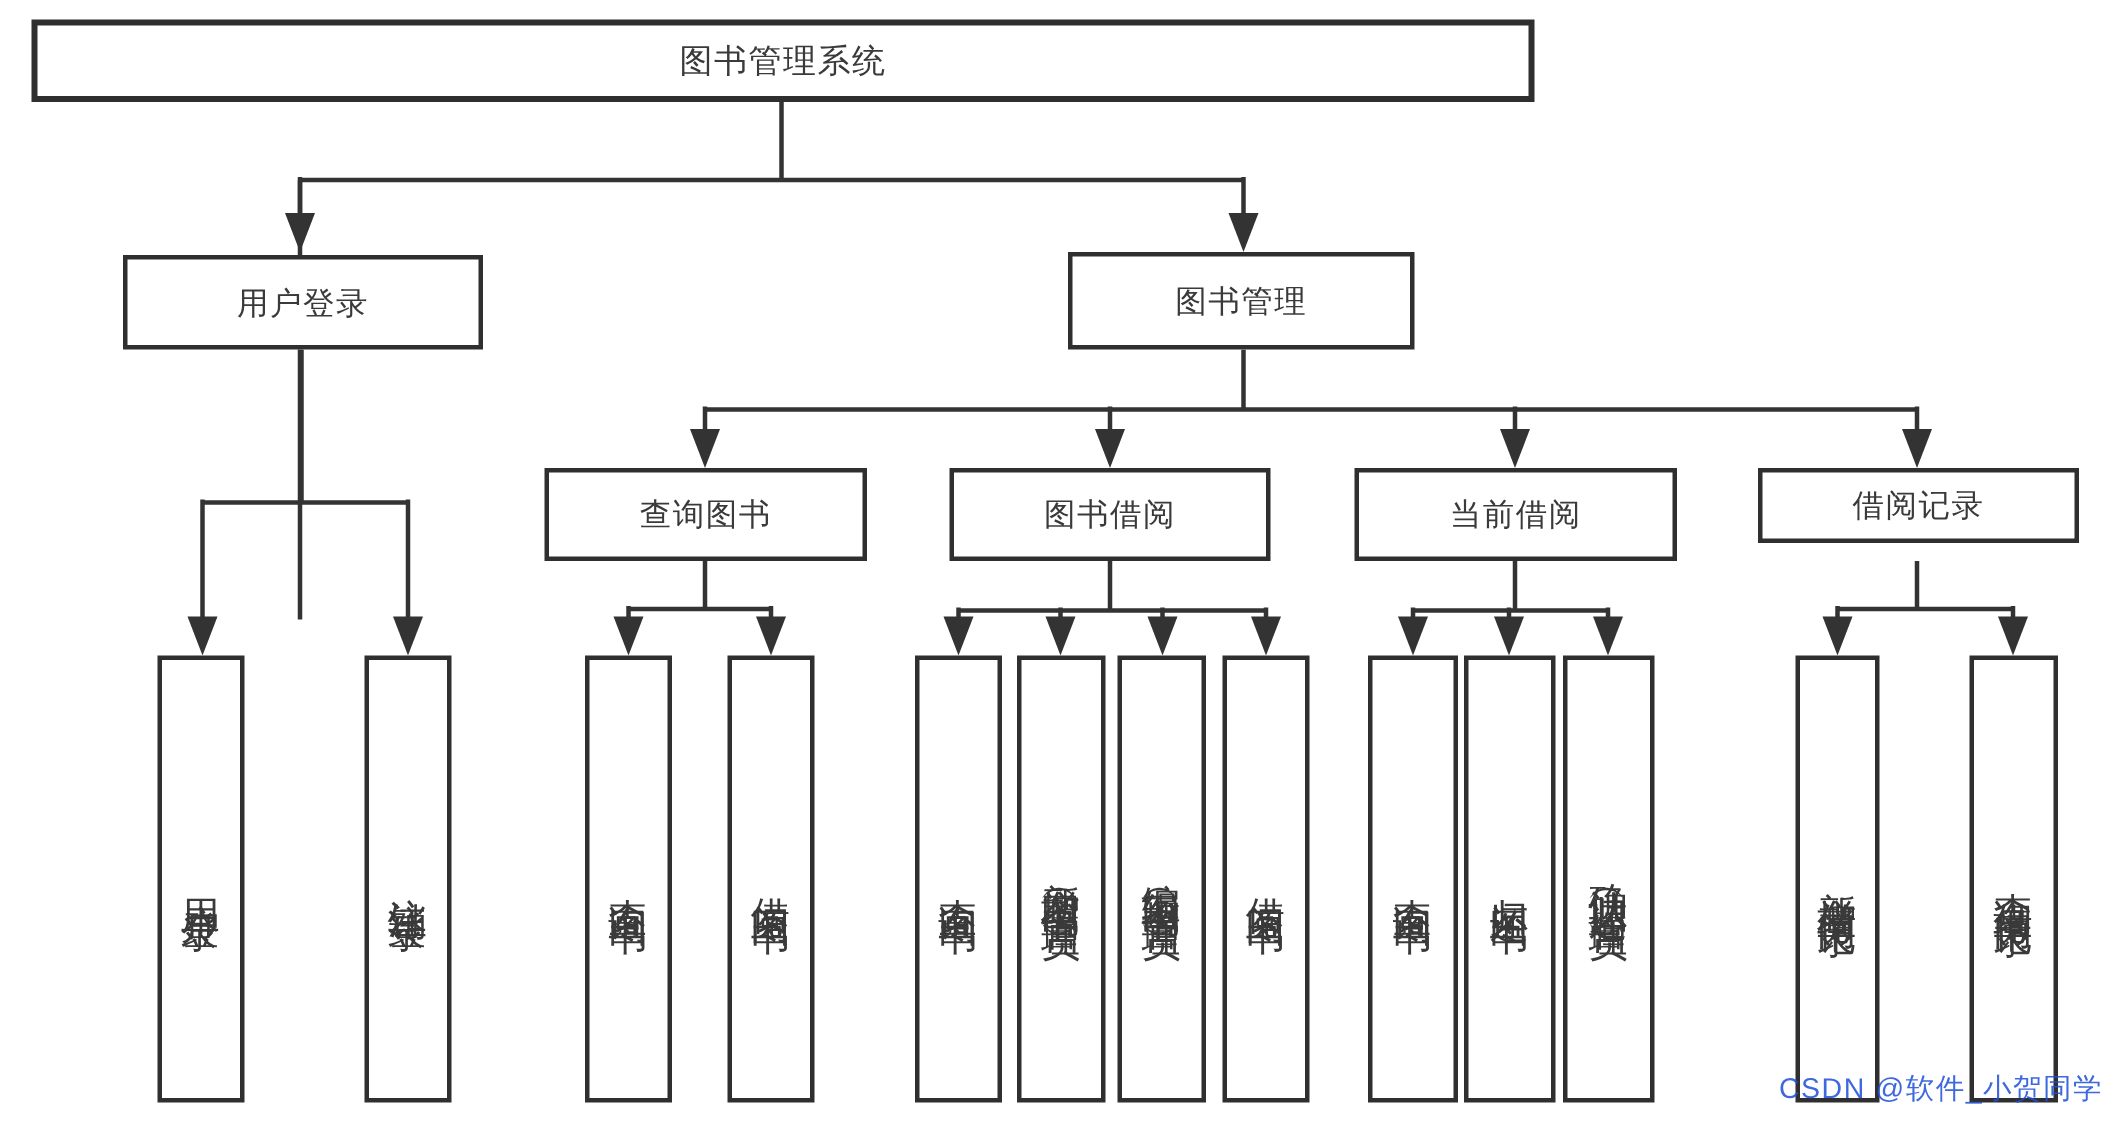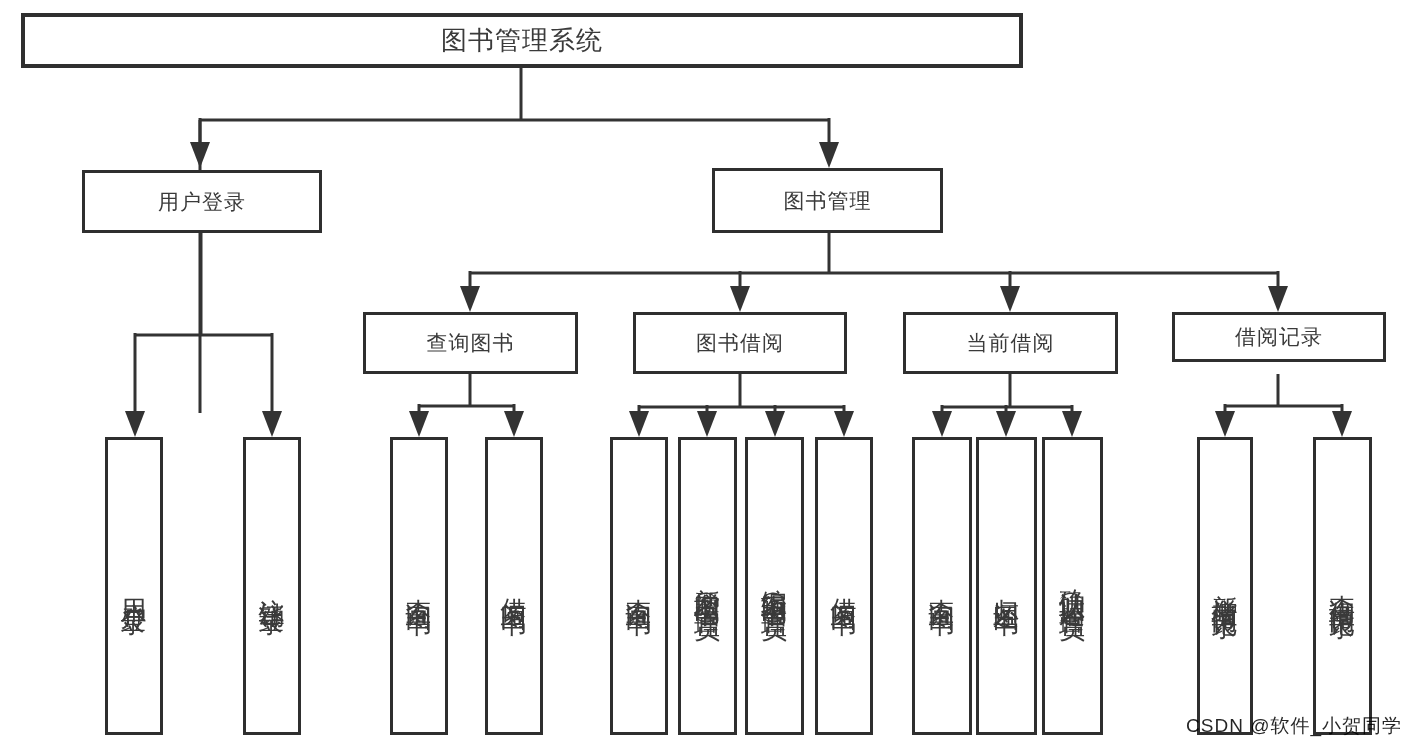--- a/index.html
+++ b/index.html
@@ -31,21 +31,21 @@
     align-items: center;
     justify-content: center;
     z-index: 2;
     font-size: 21px;
     letter-spacing: 1px;
     color: #3a3a3a;
     white-space: nowrap;
   }
   .node.root {
     border-width: 4px;
-    font-size: 26px;
+    font-size: 22px;
   }
   .leaf {
     position: absolute;
     box-sizing: border-box;
     background: #ffffff;
     border: 3px solid #2f2f2f;
     top: 437px;
     height: 298px;
     display: flex;
     align-items: center;
@@ -60,21 +60,21 @@
     letter-spacing: 4px;
     color: #3a3a3a;
     line-height: 1;
   }
   .watermark {
     position: absolute;
     right: 3px;
     top: 713px;
     z-index: 3;
     font-size: 19px;
-    color: #000000;
+    color: #1d4ed8;
     opacity: 0.85;
     letter-spacing: 1px;
     white-space: nowrap;
   }
 </style>
 </head>
 <body>
 
 <div class="canvas">
 

